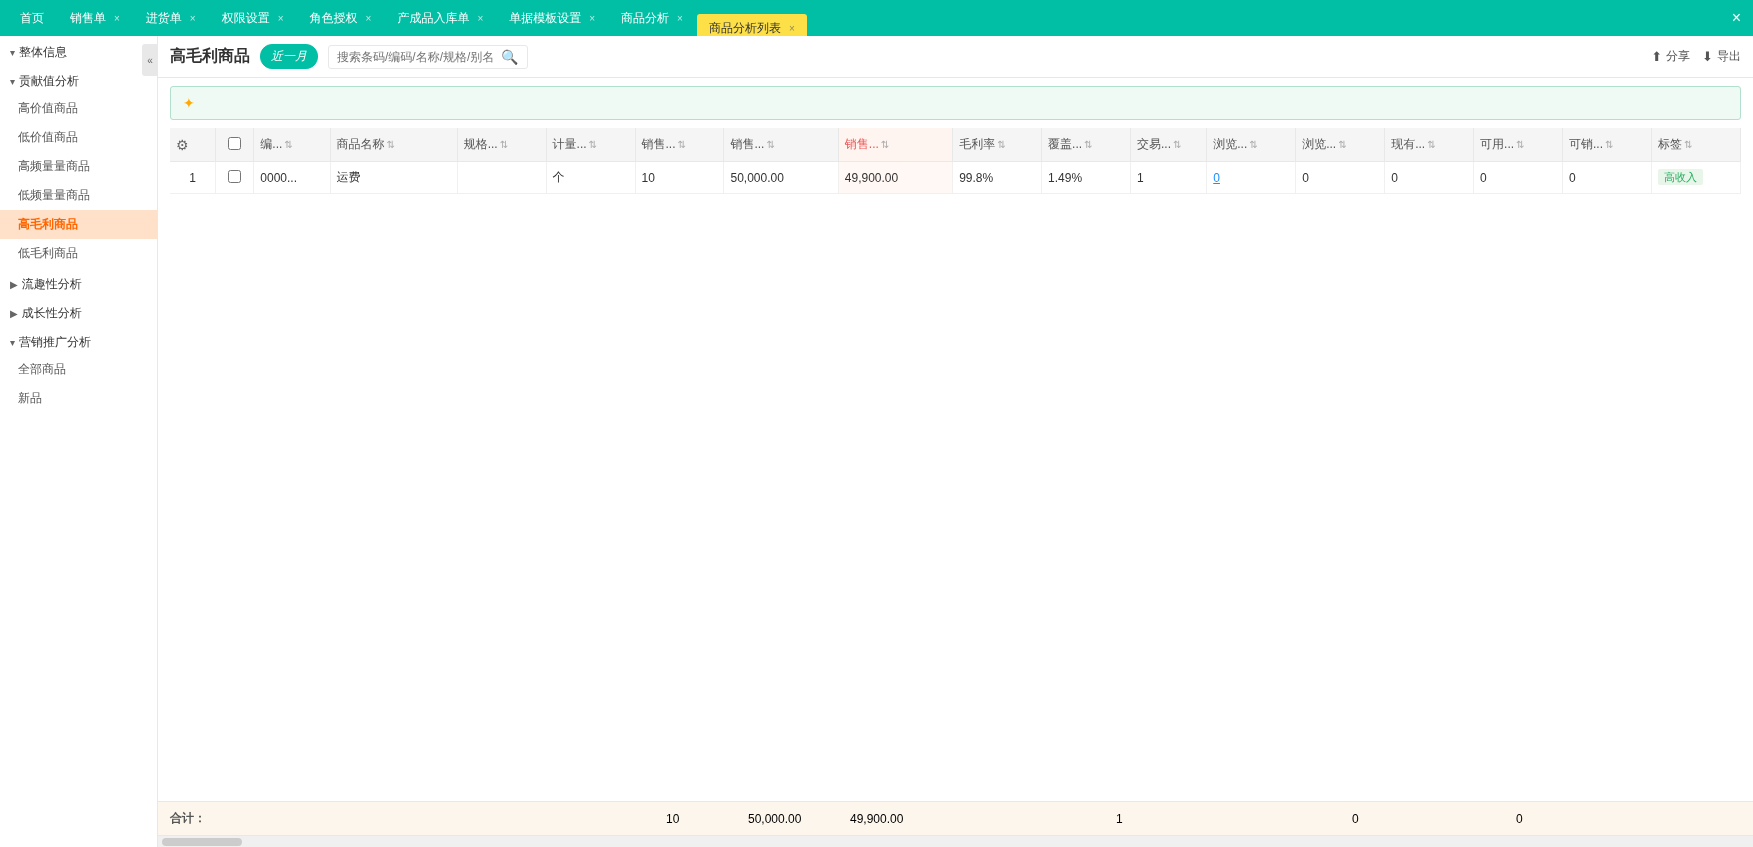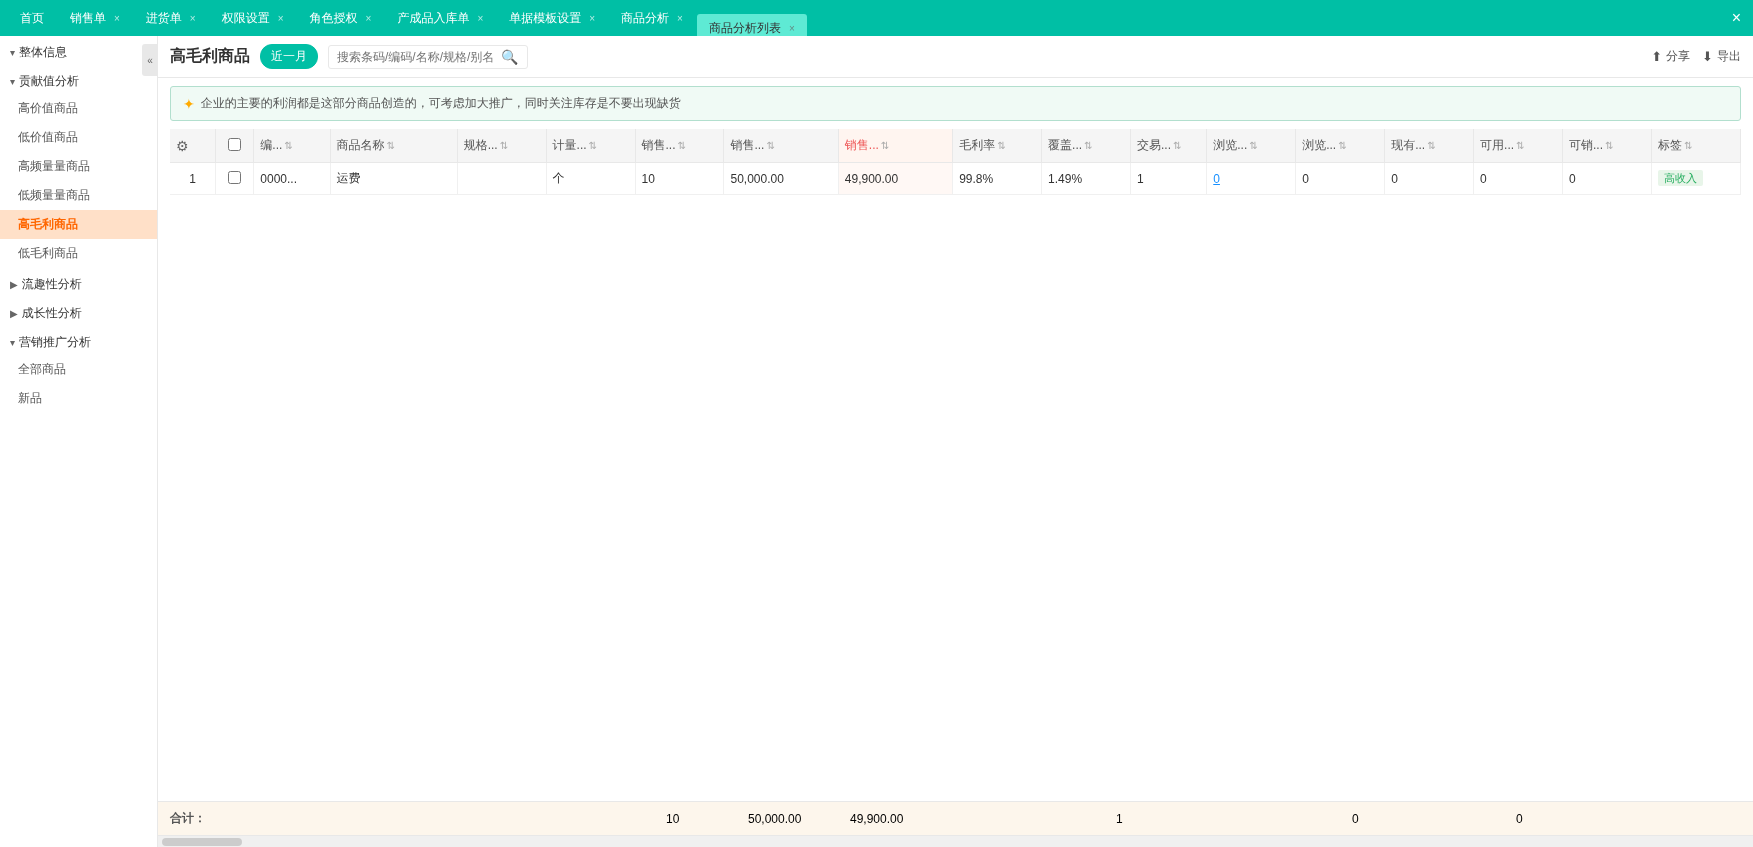--- a/index.html
+++ b/index.html
@@ -20,21 +20,21 @@
       height: 28px;
       display: flex;
       align-items: center;
       gap: 4px;
       color: #fff;
       cursor: pointer;
       border-radius: 3px 3px 0 0;
       font-size: 12px;
       white-space: nowrap;
     }
-    .nav-tab.active { background: #5eead4; color: #333; border-radius: 3px 3px 0 0; margin-top: 20px; }
+    .nav-tab.active { background: #fde047; color: #333; border-radius: 3px 3px 0 0; margin-top: 20px; }
     .nav-tab .close-btn { font-size: 10px; margin-left: 4px; opacity: 0.7; cursor: pointer; }
     .nav-tab.active .close-btn { color: #666; }
     .nav-close-all {
       margin-left: auto;
       color: #fff;
       cursor: pointer;
       font-size: 16px;
       padding: 4px;
     }
 
@@ -122,20 +122,21 @@
       border-radius: 12px;
       background: #fff;
       color: #333;
       cursor: pointer;
       font-size: 12px;
     }
     .filter-btn.active {
       background: #00bfa5;
       color: #fff;
       border-color: #00bfa5;
+      font-style: italic;
     }
     .search-box {
       display: flex;
       align-items: center;
       border: 1px solid #e8e8e8;
       border-radius: 3px;
       padding: 3px 8px;
       gap: 4px;
       flex: 0 0 200px;
     }
@@ -357,21 +358,20 @@
         </div>
         <div class="action-btn">
           <span style="font-size:13px;">⬇</span>
           <span>导出</span>
         </div>
       </div>
     </div>
 
     <div class="info-banner">
       <span class="info-icon">✦</span>
-      <span>企业的主要的利润都是这部分商品创造的，可考虑加大推广，同时关注库存是不要出现缺货</span>
     </div>
 
     <div class="table-container">
       <table>
         <thead>
           <tr>
             <th style="width:36px;">
               <span class="gear-icon"></span>
             </th>
             <th class="checkbox-col">

